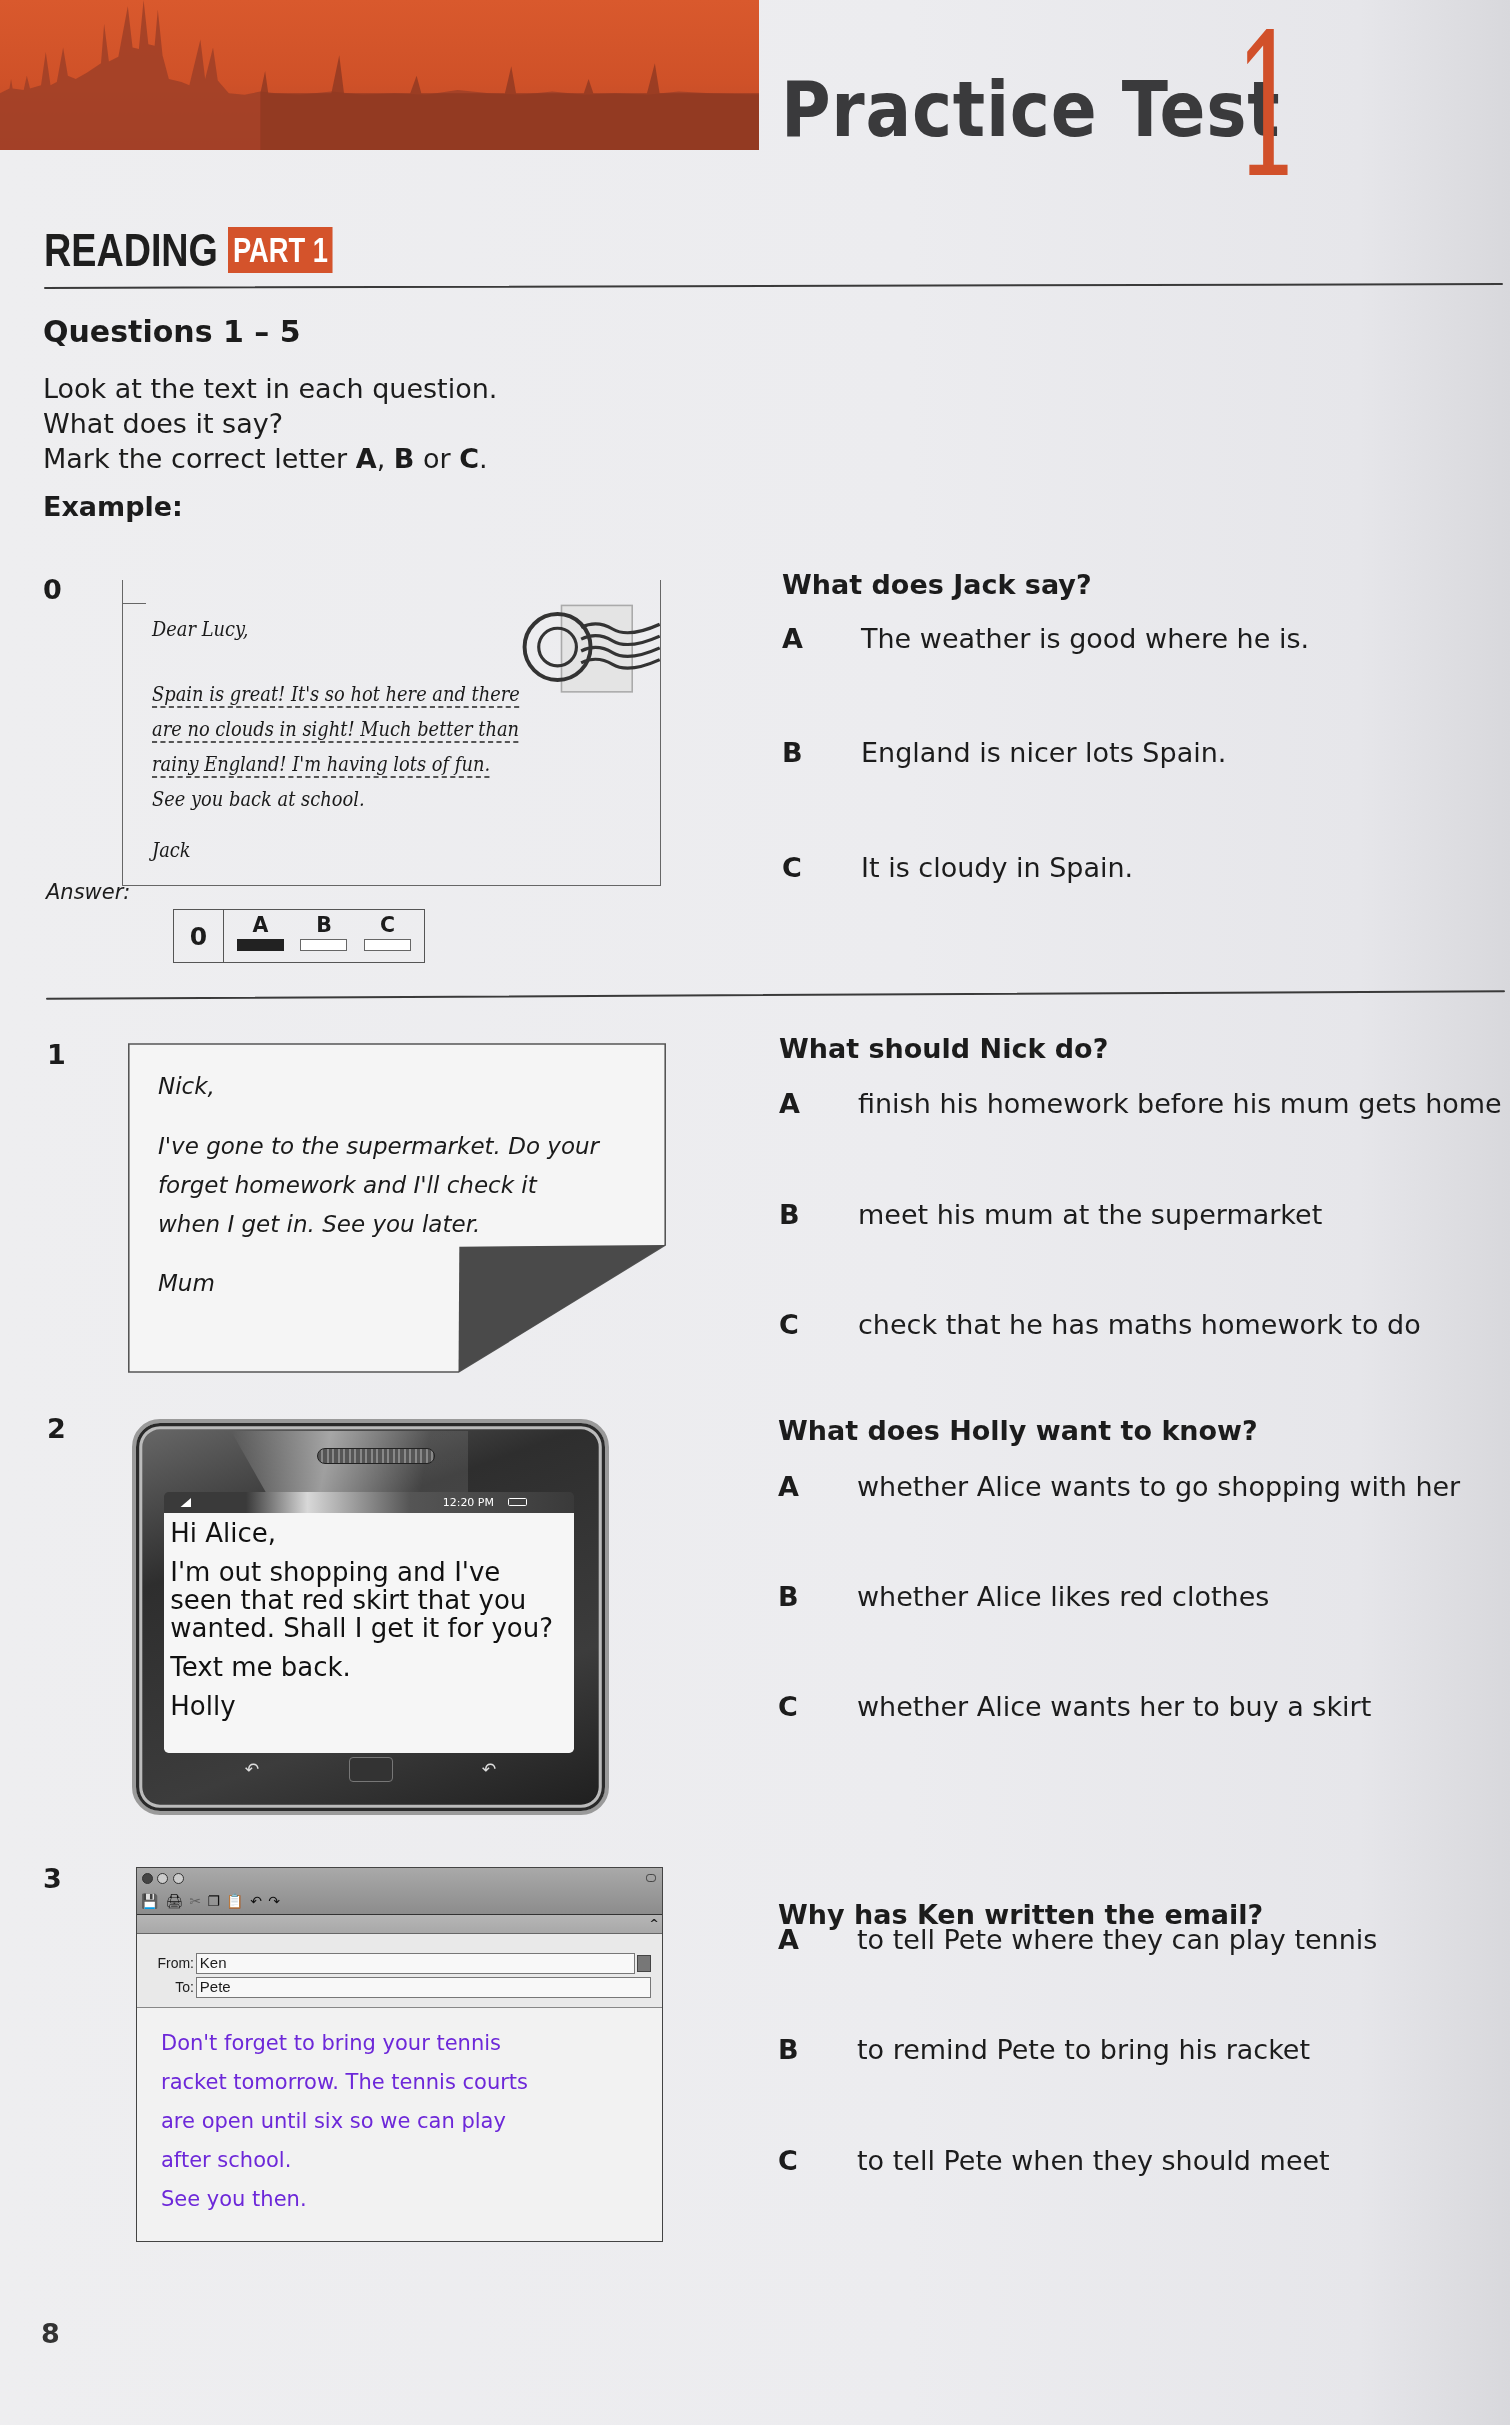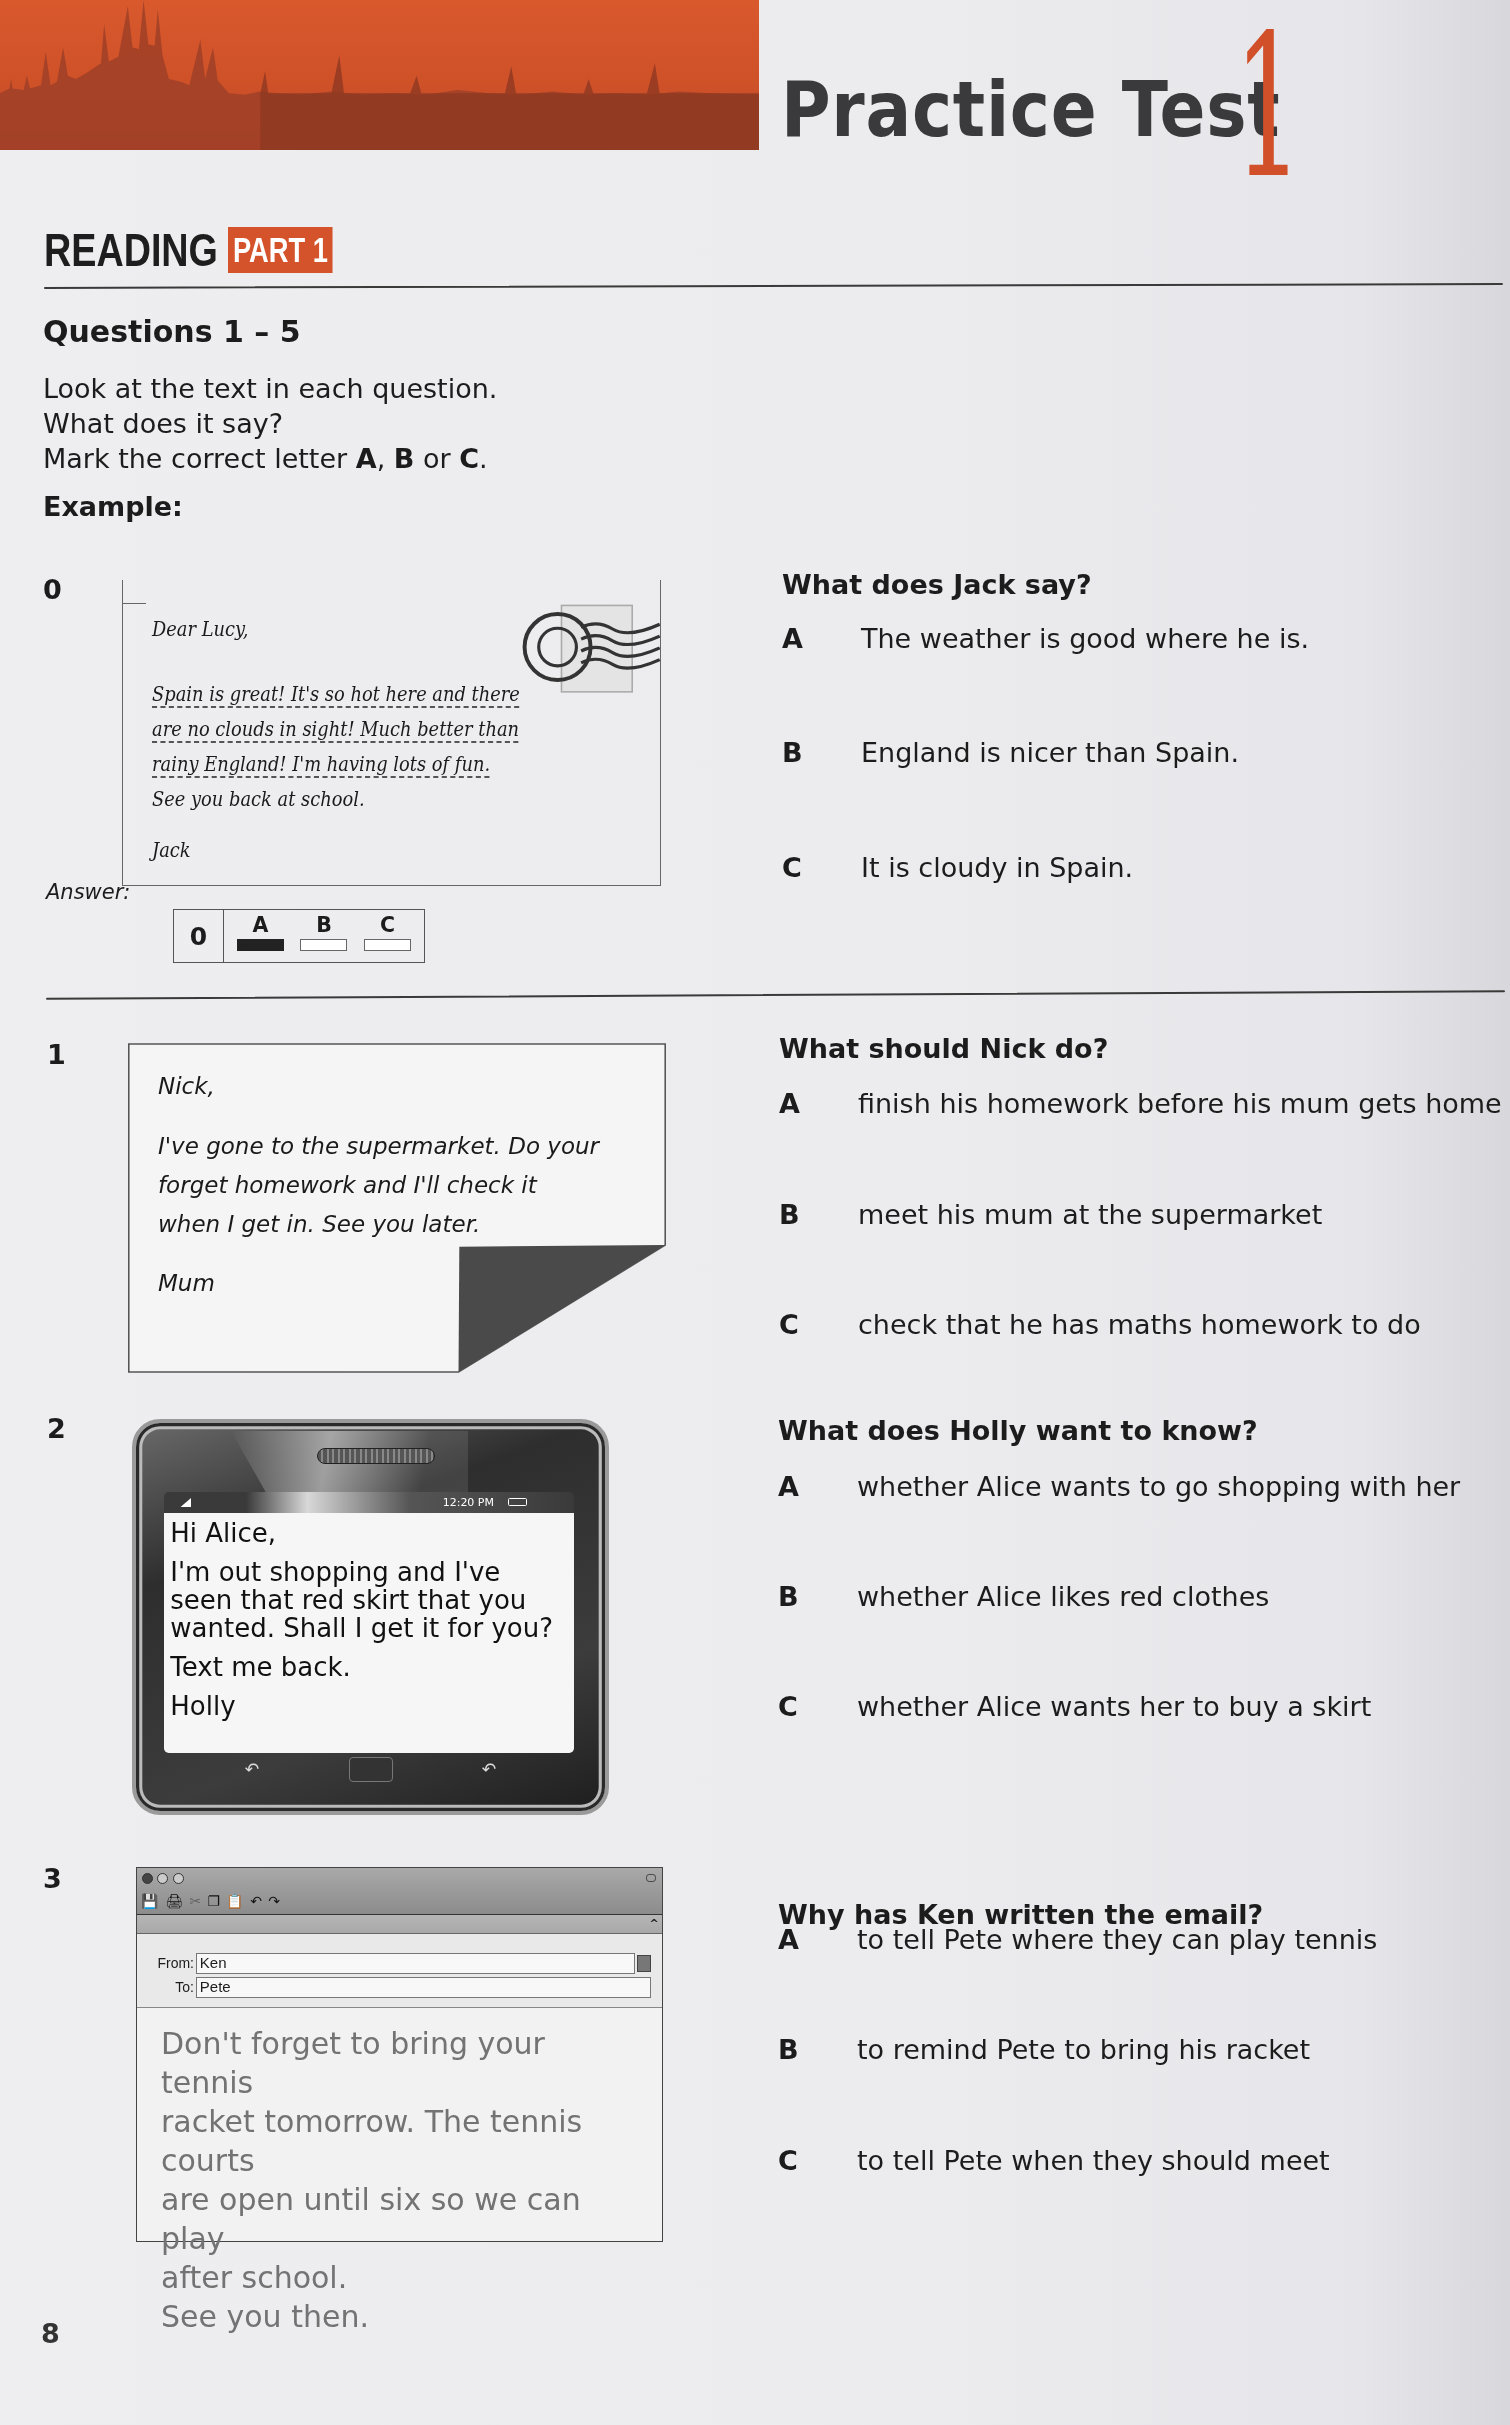--- a/index.html
+++ b/index.html
@@ -166,21 +166,21 @@
   }
   .collapse-caret { position: absolute; right: 3.2px; top: 1.6px; font-size: 11px; font-weight: bold; }
   .email-headers { padding: 17.3px 11px 8px 14px; border-bottom: 1.6px solid #888; background: #e9e9e9; }
   .hdr-row { display: flex; align-items: center; height: 24px; }
   .hdr-label { width: 43px; text-align: right; font-size: 14px; margin-right: 1.6px; font-family: "Liberation Sans", sans-serif; }
   .hdr-field {
     flex: 1; height: 20.5px; border: 1.6px solid #777; background: #f8f8f8;
     font-size: 15px; padding-left: 3.2px; line-height: 17.3px; font-family: "Liberation Sans", sans-serif;
   }
   .hdr-book { width: 14px; height: 17.3px; margin-left: 1.6px; background: #777; border: 0.8px solid #444; }
-  .email-body { padding: 16px 24px; font-size: 30px; line-height: 39px; color: #737373; }
+  .email-body { padding: 16px 24px; font-size: 21px; line-height: 39px; color: #6d28d9; }
   .email-body .line { display: block; }
 
   .page-num { left: 41px; top: 2318px; font-size: 27px; font-weight: bold; color: #333; }
 </style>
 </head>
 <body>
 
 <div class="abs banner">
   <svg width="759" height="150" viewBox="0 0 962 190">
     <path d="M0 118 L12 112 L14 100 L16 112 L30 114 L34 96 L38 112 L52 108 L58 66 L64 108 L72 104 L80 60 L86 96 L96 100 L110 92 L128 80 L132 30 L138 78 L150 72 L162 8 L168 60 L176 62 L182 0 L188 56 L196 58 L200 12 L206 70 L214 100 L230 104 L240 108 L254 50 L260 100 L270 60 L276 102 L290 118 L310 120 L330 116 L350 118 L380 120 L420 116 L460 120 L500 118 L540 120 L580 114 L620 118 L660 120 L700 116 L740 120 L780 118 L820 120 L860 116 L900 118 L962 120 L962 190 L0 190 Z" fill="#9f3f27" opacity="0.85"></path>
@@ -229,21 +229,21 @@
   </div>
 </div>
 
 <div class="abs question" style="left:782px; top:569px;">What does Jack say?</div>
 <div class="abs opt" style="left:782px; top:623px;">
     <span class="letter">A</span>
     <span>The weather is good where he is.</span>
   </div>
 <div class="abs opt" style="left:782px; top:737px;">
     <span class="letter">B</span>
-    <span>England is nicer than Spain.</span>
+    <span>England is nicer lots Spain.</span>
   </div>
 <div class="abs opt" style="left:782px; top:852px;">
     <span class="letter">C</span>
     <span>It is cloudy in Spain.</span>
   </div>
 
 <div class="abs answer-label">Answer:</div>
 <div class="abs answer-box">
   <div class="answer-zero">0</div>
   <div class="answer-opts">

